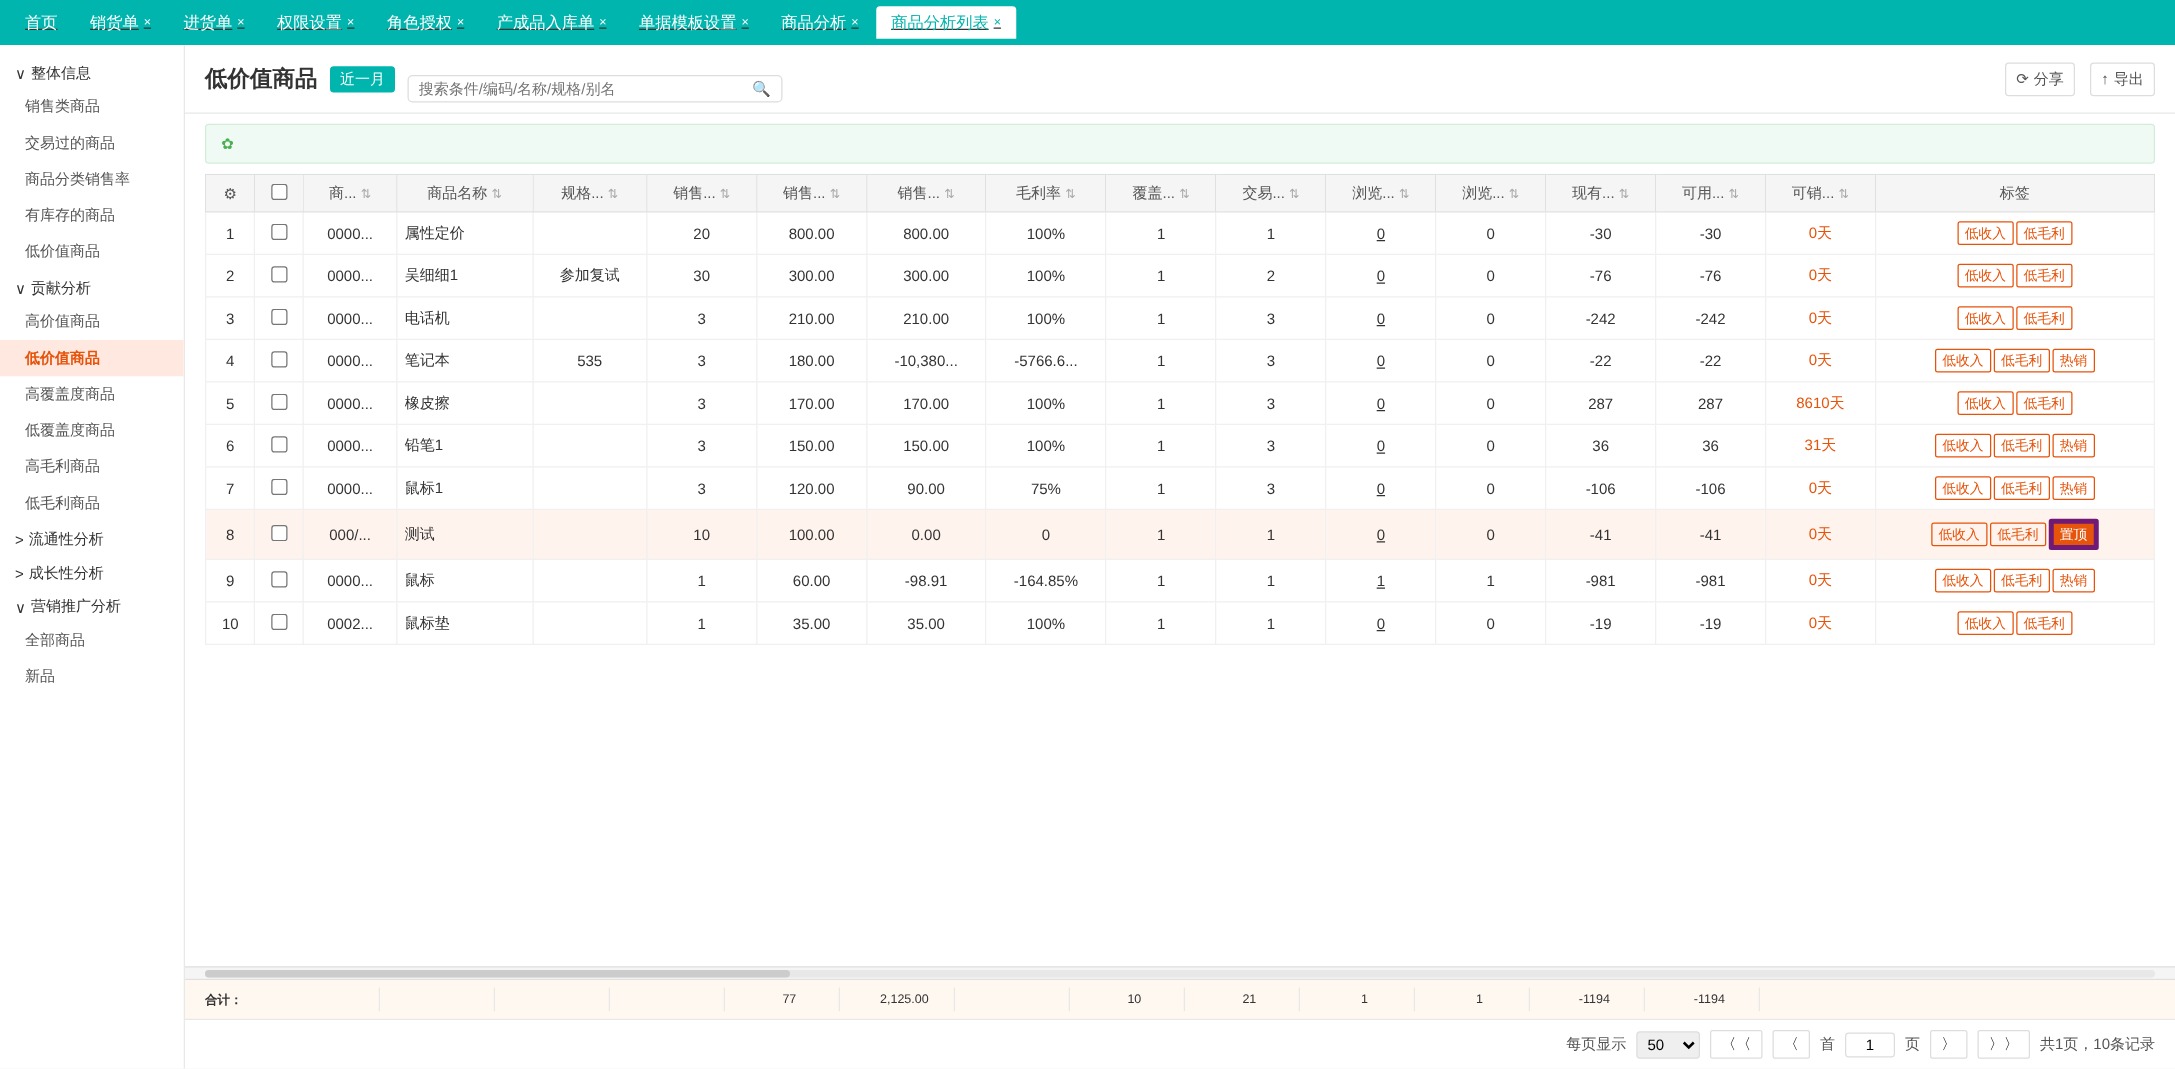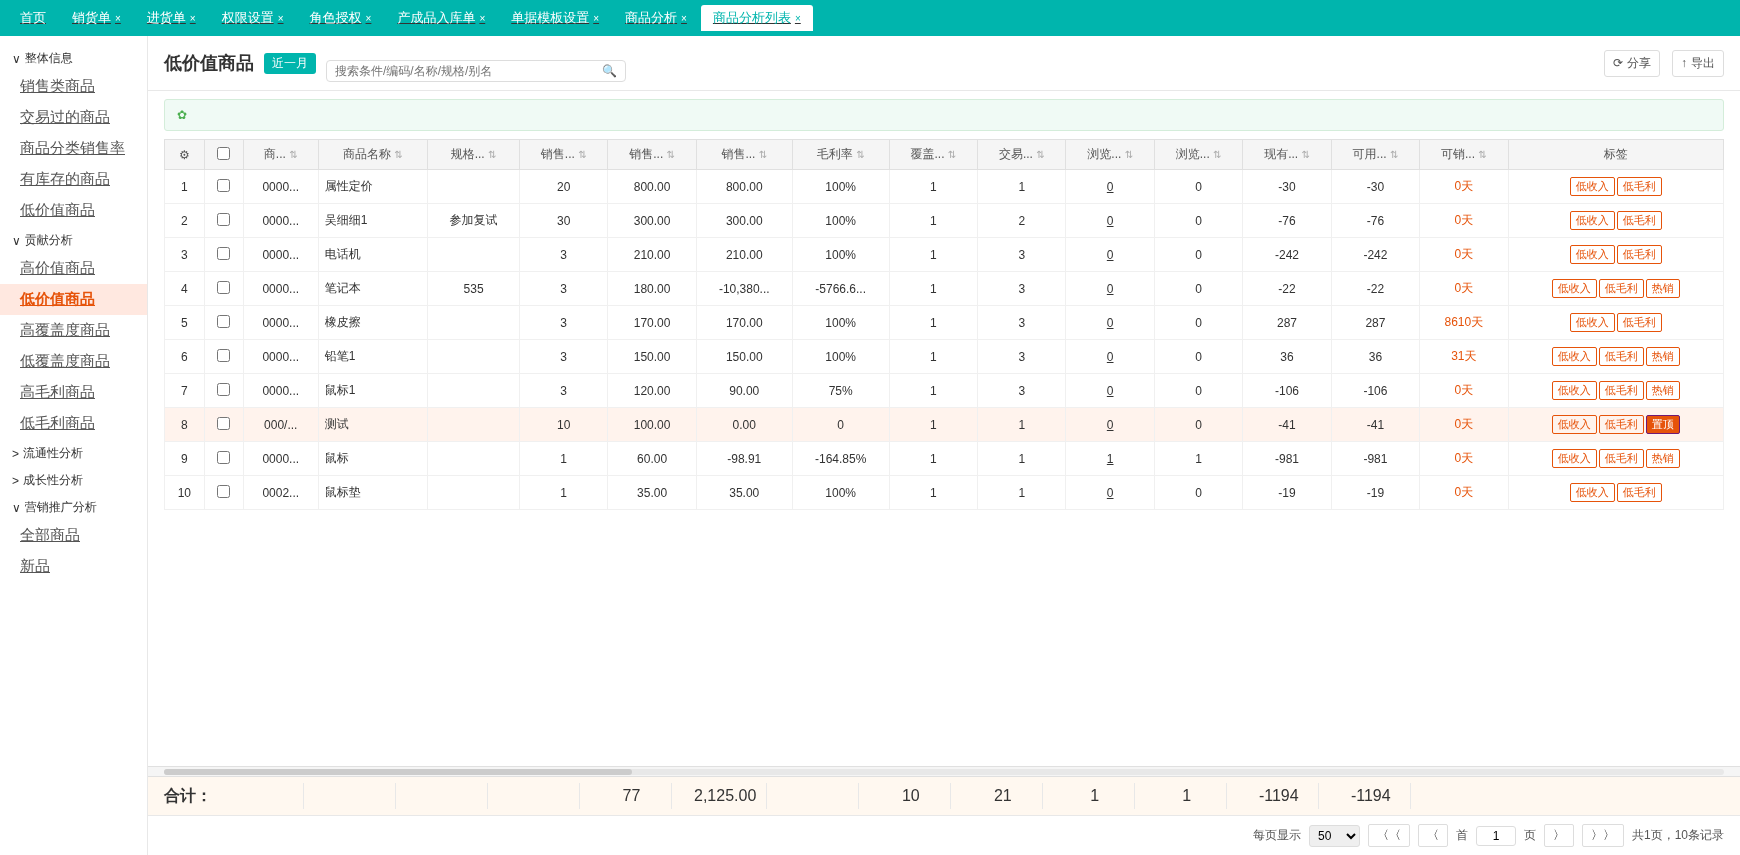--- a/index.html
+++ b/index.html
@@ -51,22 +51,21 @@
       padding: 6px 12px 4px;
       display: flex;
       align-items: center;
       gap: 4px;
       cursor: pointer;
     }
     .sidebar-item {
       padding: 6px 12px 6px 20px;
       color: #555;
       cursor: pointer;
-      font-size: 15px;
-      text-decoration: underline;
+      font-size: 12px;
     }
     .sidebar-item.active { background: #ffe8e0; color: #e6530a; font-weight: bold; }
     
     
     .content-area {
       flex: 1;
       display: flex;
       flex-direction: column;
       overflow: hidden;
       background: #fff;
@@ -185,34 +184,34 @@
     tbody td.text-left { text-align: left; }
     
     .tag {
       display: inline-block;
       padding: 1px 5px;
       border-radius: 2px;
       font-size: 11px;
       margin: 1px;
     }
     .tag-orange { color: #e6530a; border: 1px solid #e6530a; }
-    .tag-orange-fill { background: #e6530a; color: #fff; border: 1px solid #701a75; }
+    .tag-orange-fill { background: #e6530a; color: #fff; border: 4px solid #701a75; }
     
     .days-orange { color: #e6530a; font-size: 12px; }
     
     .underline-link { text-decoration: underline; color: #333; cursor: pointer; }
     
     
     .table-footer {
       border-top: 1px solid #e0e0e0;
       background: #fff8f0;
       padding: 6px 16px;
       display: flex;
       align-items: center;
-      font-size: 16px;
+      font-size: 10px;
       color: #333;
     }
     .footer-label { min-width: 60px; font-weight: bold; }
     .footer-cells {
       display: flex;
       gap: 12px;
       flex: 1;
     }
     .footer-cell {
       padding: 4px 10px;

